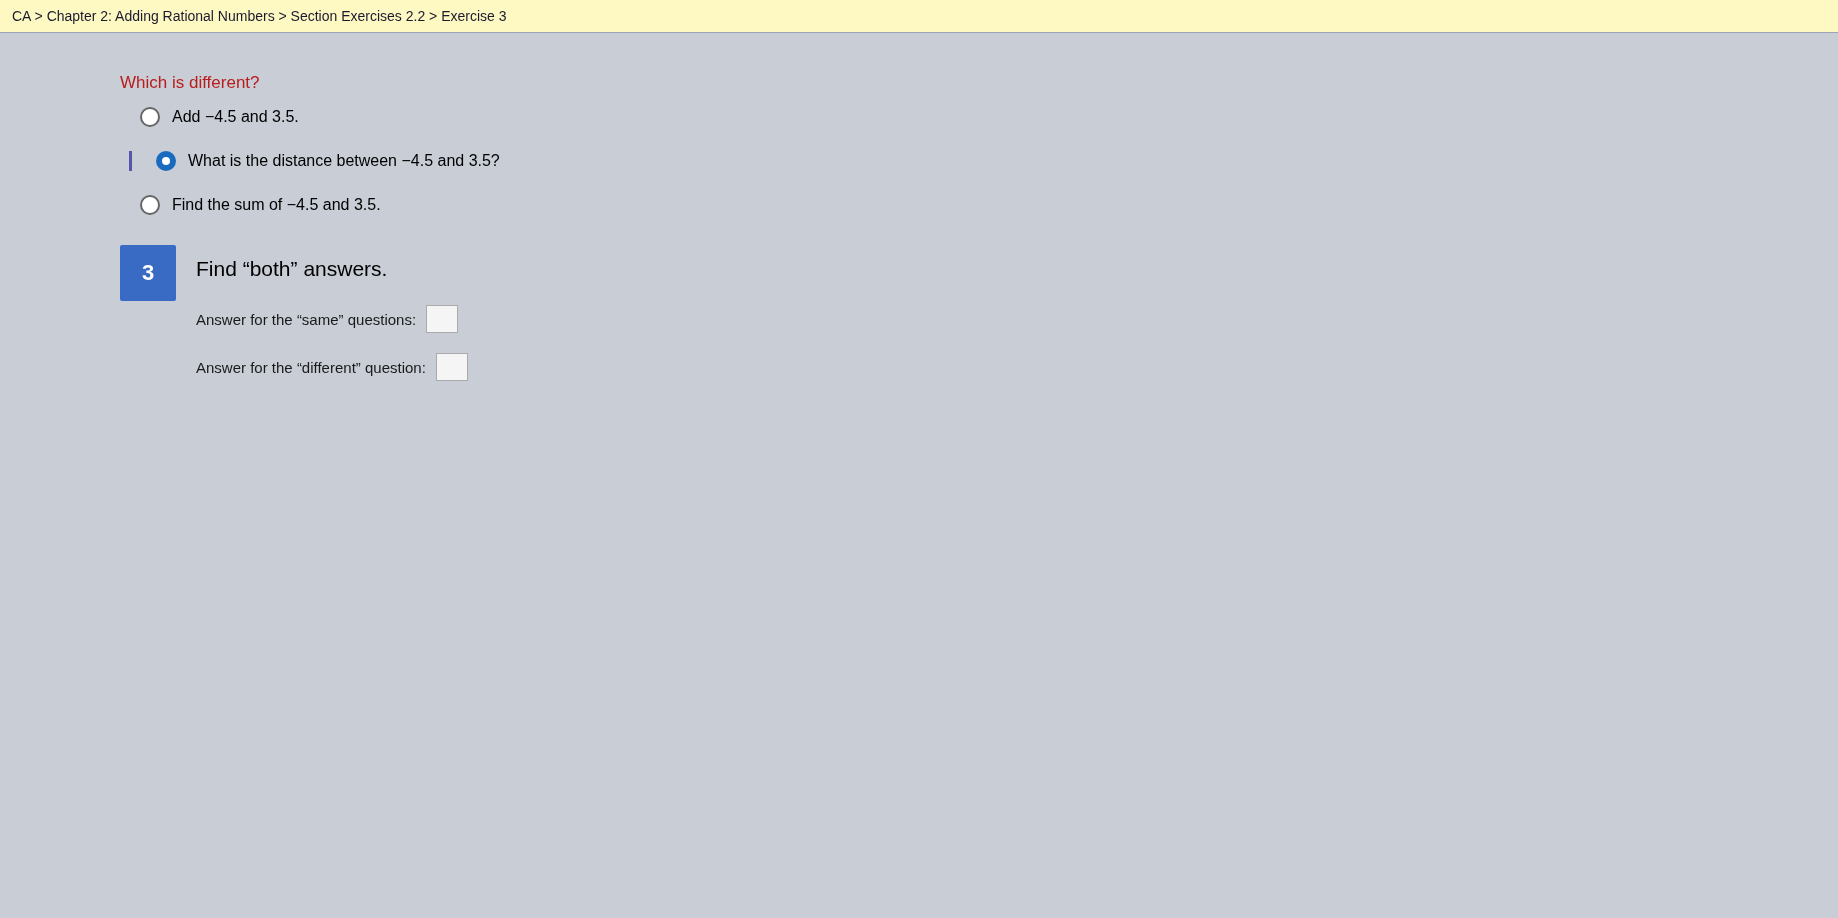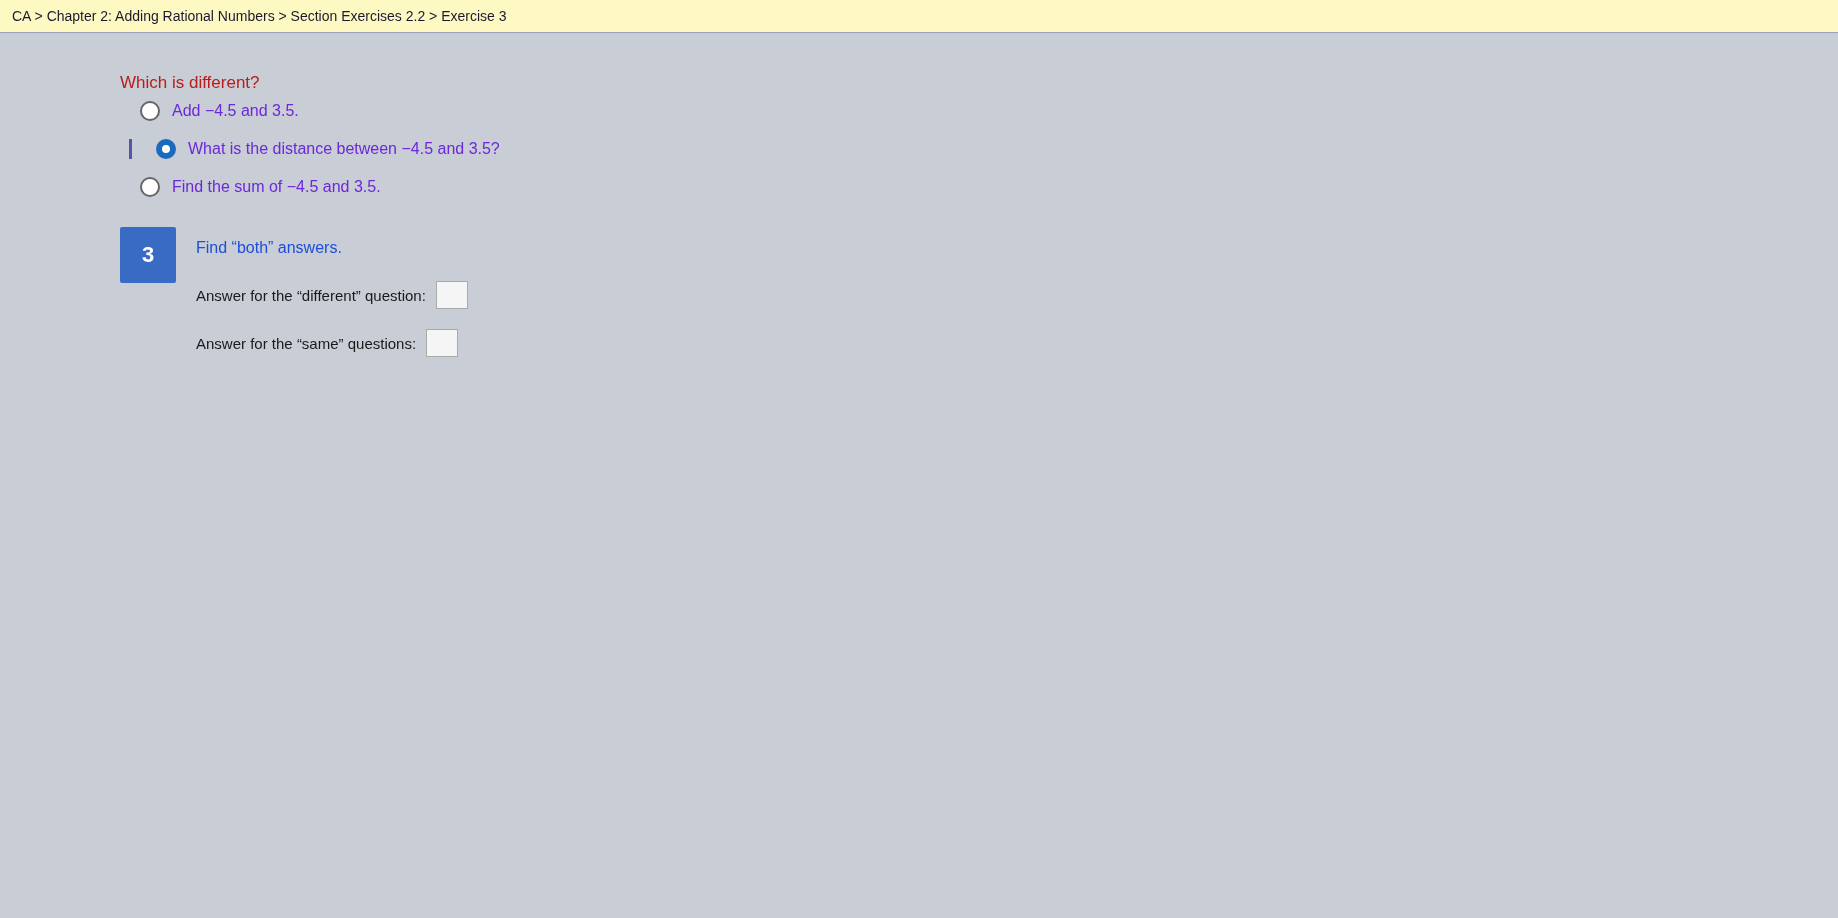--- a/index.html
+++ b/index.html
@@ -46,23 +46,24 @@
       flex-direction: column;
       gap: 18px;
       margin-left: 20px;
     }
 
     .radio-option {
       display: flex;
       align-items: center;
       gap: 12px;
       font-size: 16px;
-      color: #6d28d9;
+      color: #000000;
       cursor: pointer;
       position: relative;
+      margin-top: 6px;
     }
 
     .radio-option.selected-option {
       border-left: 3px solid #5555aa;
       padding-left: 24px;
       margin-left: -11px;
     }
 
     .radio-circle {
       width: 20px;
@@ -108,22 +109,22 @@
       justify-content: center;
       flex-shrink: 0;
       border-radius: 2px;
     }
 
     .step-content {
       padding-top: 12px;
     }
 
     .step-instruction {
-      font-size: 16px;
-      color: #1d4ed8;
+      font-size: 21px;
+      color: #000000;
       margin-bottom: 24px;
     }
 
     .answer-row {
       display: flex;
       align-items: center;
       gap: 10px;
       margin-bottom: 20px;
       font-size: 15px;
       color: #1a1a1a;
@@ -172,25 +173,25 @@
     </div>
   </div>
 
   <div class="step-section">
     <div class="step-badge">3</div>
 
     <div class="step-content">
       <div class="step-instruction">Find “both” answers.</div>
 
       <div class="answer-row">
-        <span>Answer for the “different” question:</span>
+        <span>Answer for the “same” questions:</span>
         <input type="text" value="" style="">
       </div>
 
       <div class="answer-row">
-        <span>Answer for the “same” questions:</span>
+        <span>Answer for the “different” question:</span>
         <input type="text" value="" style="">
       </div>
 
     </div>
   </div>
 
 </div>
 
 </body></html>

